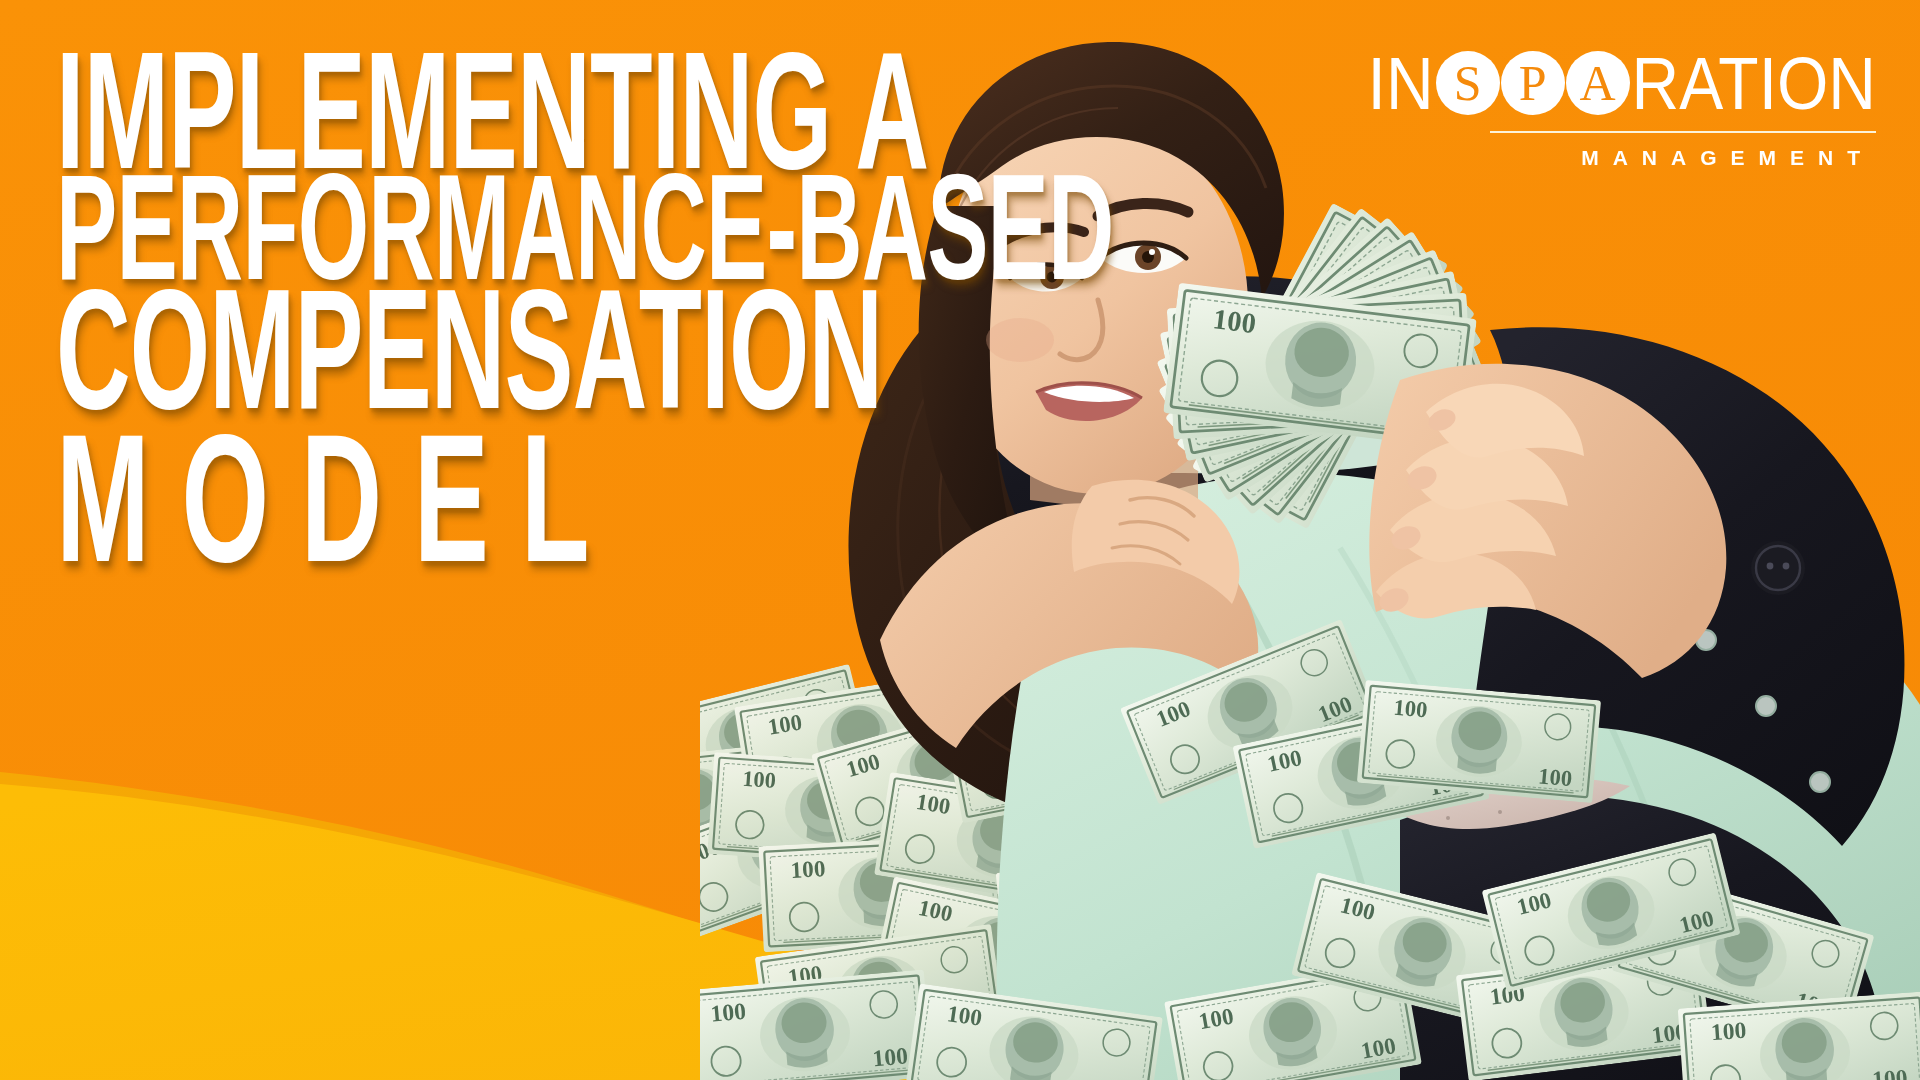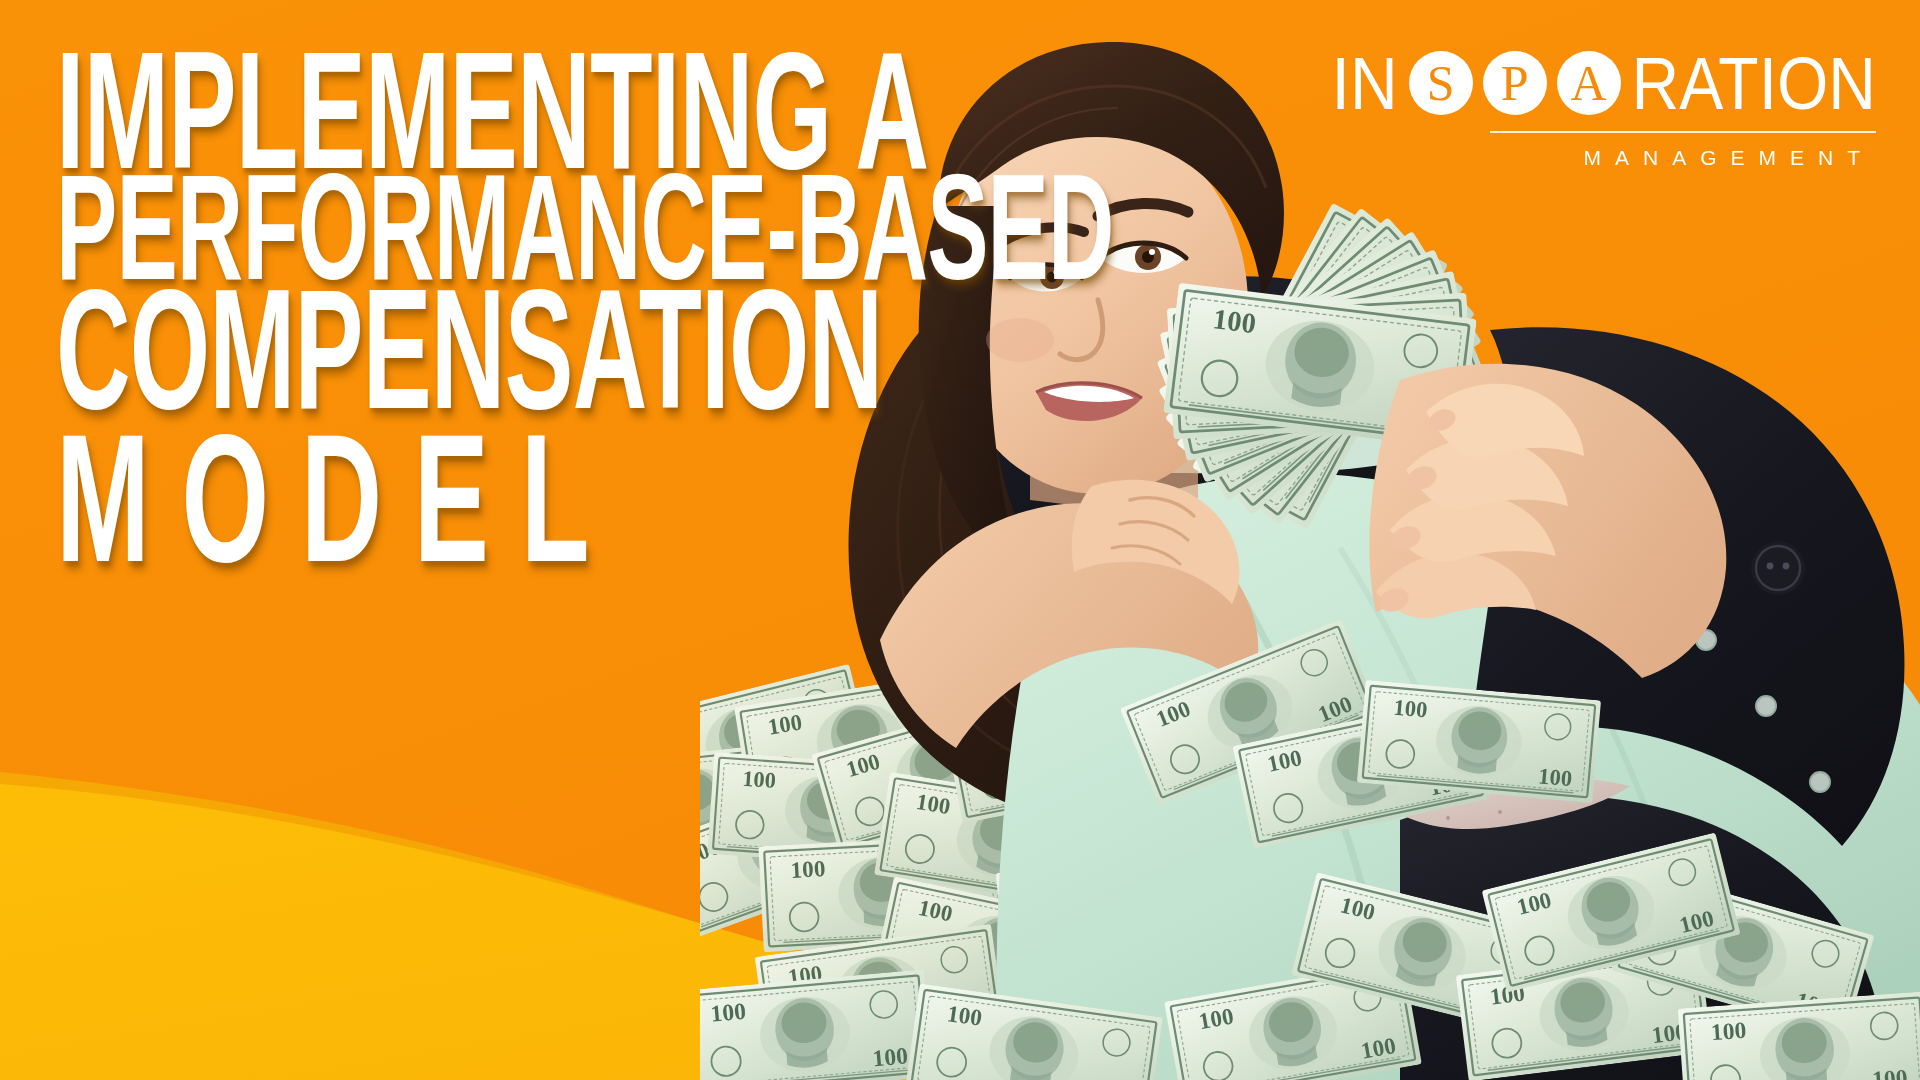--- a/index.html
+++ b/index.html
@@ -58,21 +58,21 @@
     right:44px; top:44px;
     z-index:40;
     text-align:center;
     width:430px;
   }
   .logo-word {
     display:flex;
     align-items:center;
     justify-content:flex-end;
     height:78px;
-    gap:12px;
+    gap:3px;
   }
   .logo-plain {
     color:#FFFFFF;
     font-family:"Liberation Sans Narrow","Liberation Sans",sans-serif;
     font-weight:400;
     font-size:66px;
     line-height:1;
     letter-spacing:0px;
     transform:scaleY(1.12);
   }
@@ -93,21 +93,21 @@
   }
   .logo-rule {
     margin:9px 0 0 auto;
     width:386px; height:2px;
     background:#FDF3D8;
   }
   .logo-sub {
     margin-top:13px;
     color:#FFFFFF;
     font-size:21px;
-    font-weight:400;
+    font-weight:700;
     letter-spacing:14px;
     text-indent:14px;
     text-align:right;
     padding-right:2px;
   }
 
   
   #photo {
     position:absolute;
     left:700px; top:0;

